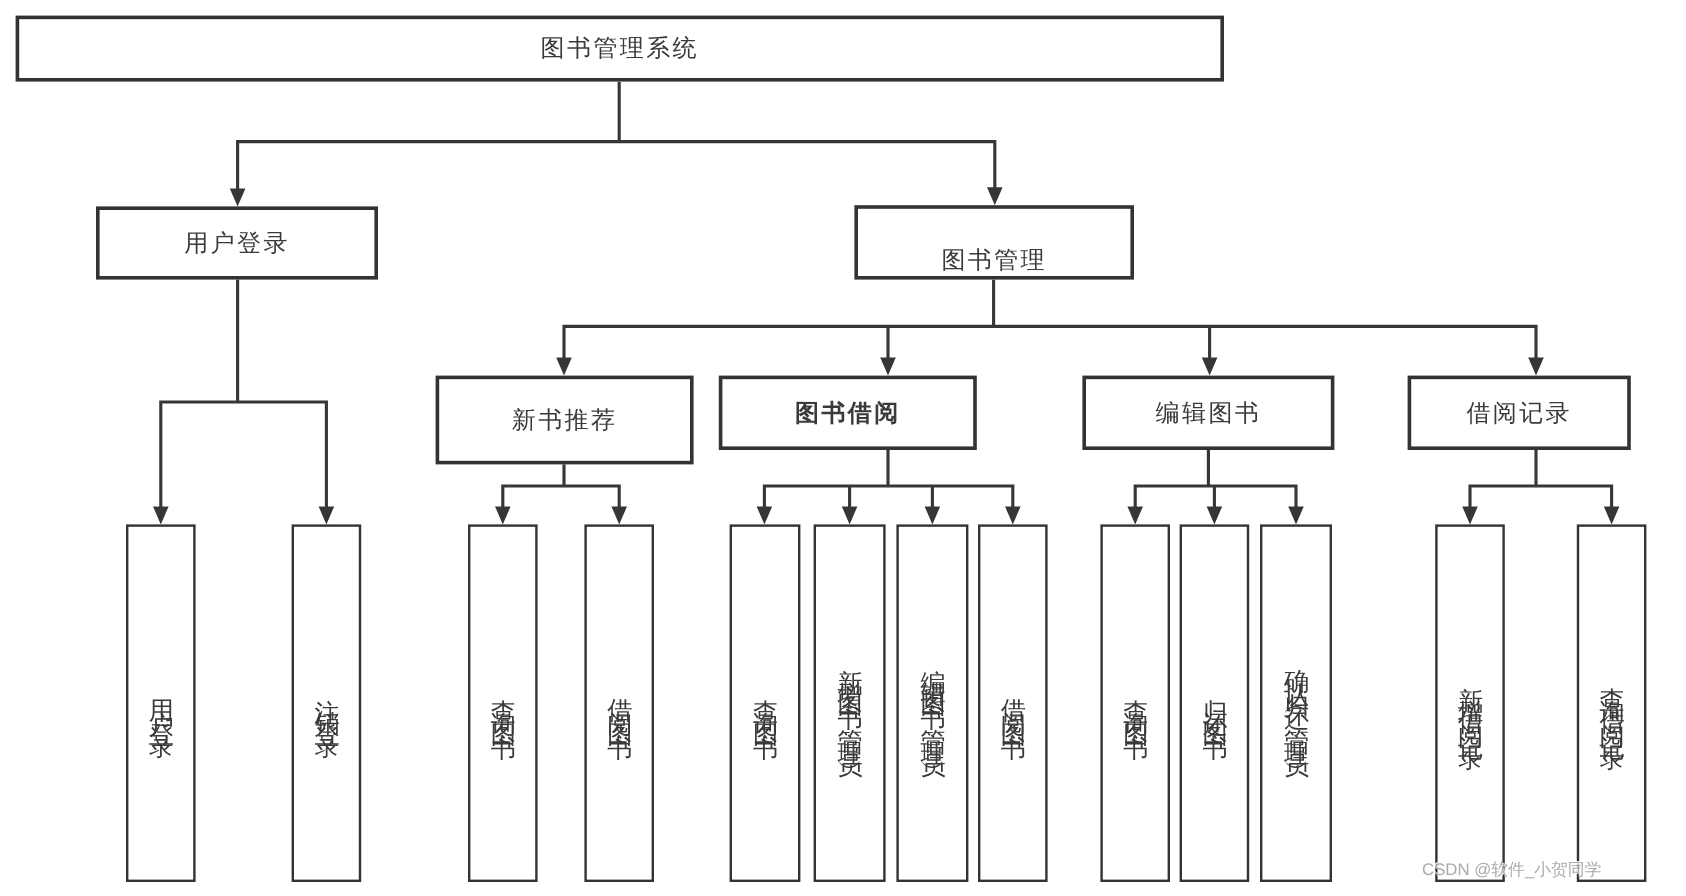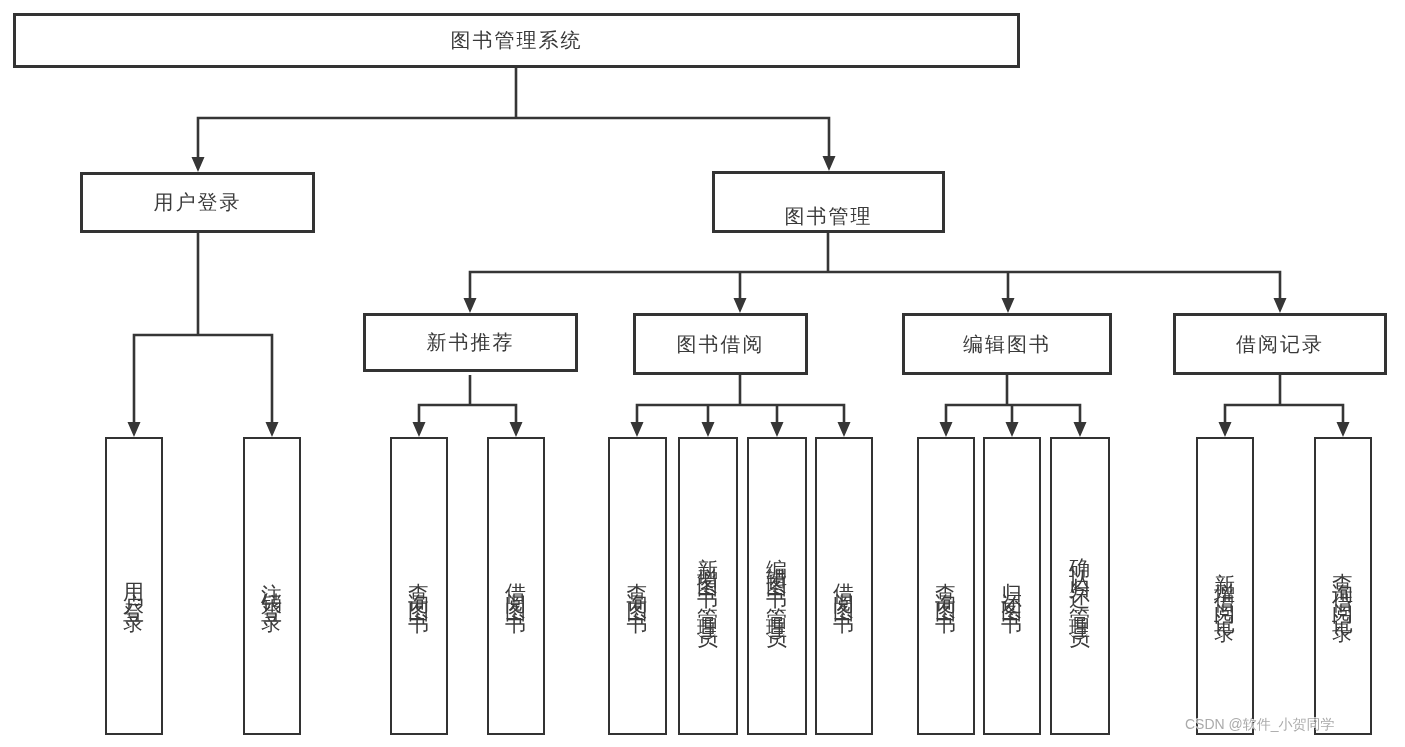--- a/index.html
+++ b/index.html
@@ -64,30 +64,30 @@
     <span>图书管理系统</span>
   </div>
 
   <div class="node hnode" style="left:80px;top:172px;width:235px;height:61px;">
     <span>用户登录</span>
   </div>
   <div class="node hnode" style="left:712px;top:171px;width:233px;height:62px;align-items:flex-end;">
     <span>图书管理</span>
   </div>
 
-  <div class="node hnode" style="left:363px;top:313px;width:215px;height:59px;">
+  <div class="node hnode" style="left:363px;top:313px;width:215px;height:74px;">
     <span>新书推荐</span>
   </div>
-  <div class="node hnode" style="left:633px;top:313px;width:175px;height:62px;">
+  <div class="node hnode" style="left:599px;top:313px;width:215px;height:62px;font-weight:bold;">
     <span>图书借阅</span>
   </div>
   <div class="node hnode" style="left:902px;top:313px;width:210px;height:62px;">
     <span>编辑图书</span>
   </div>
-  <div class="node hnode" style="left:1173px;top:313px;width:214px;height:62px;">
+  <div class="node hnode" style="left:1173px;top:313px;width:186px;height:62px;">
     <span>借阅记录</span>
   </div>
 
   <div class="node vnode" style="left:105px;top:437px;width:58px;height:298px;">
     <span class="vtext">用户登录</span>
   </div>
   <div class="node vnode" style="left:243px;top:437px;width:58px;height:298px;">
     <span class="vtext">注销登录</span>
   </div>
 

